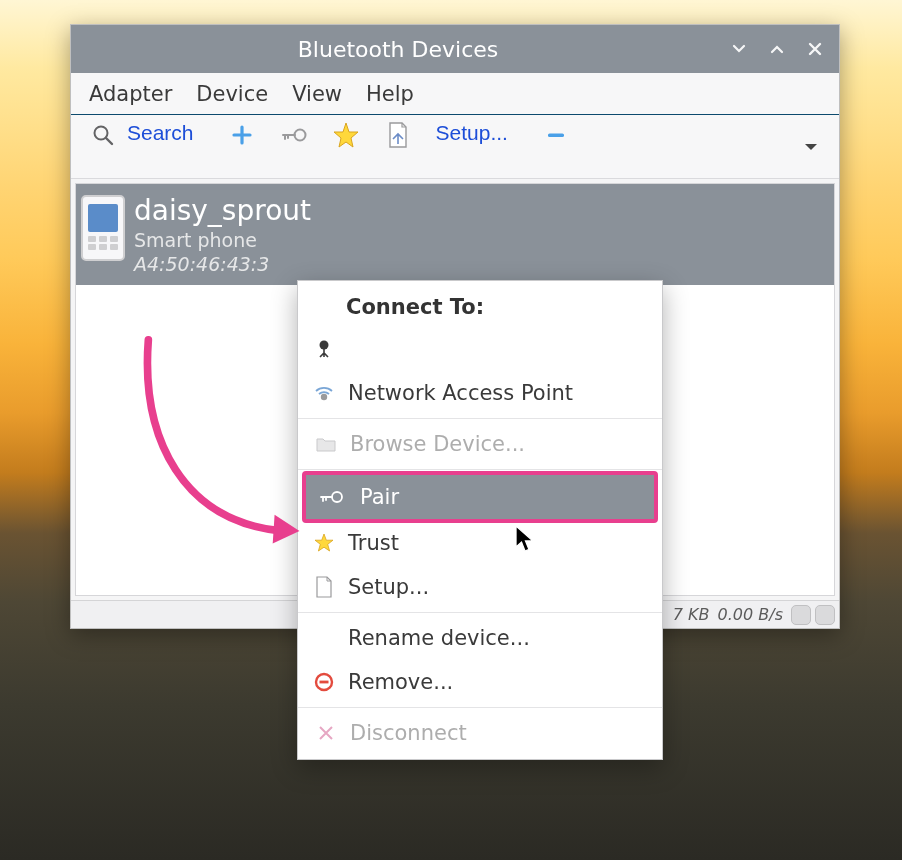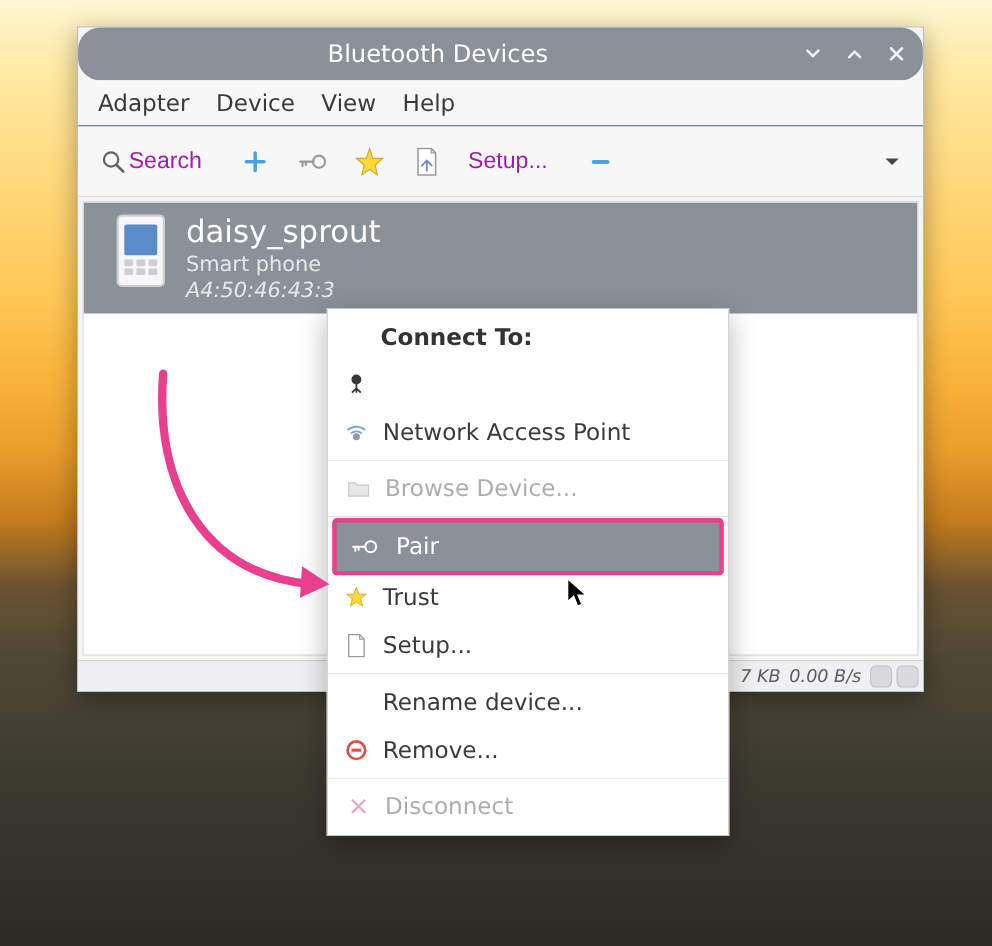--- a/index.html
+++ b/index.html
@@ -28,21 +28,20 @@
   }
   .titlebar {
     height: 48px;
     background: #8a9199;
     color: #fff;
     display: flex;
     align-items: center;
     padding: 0 10px;
     font-size: 22px;
     font-weight: 500;
-    border-radius: 20px;
   }
   .titlebar .title-text { flex: 1; text-align: center; }
   .titlebar .win-icon {
     width: 28px; height: 28px;
     display: flex; align-items: center; justify-content: center;
     font-weight: bold; margin-left: 10px; cursor: pointer;
     opacity: 0.92;
   }
   .menubar {
     height: 42px;
@@ -67,46 +66,47 @@
     border-bottom: 1px solid #dadadd;
   }
   .tb-button {
     height: 52px;
     padding: 0 10px;
     margin: 0 2px;
     background: transparent;
     border: none;
     border-radius: 4px;
     display: flex;
-    align-items: center;
+    align-items: flex-start;
+    gap: 10px;
     font-size: 21px;
-    color: #a21caf;
+    color: #1d4ed8;
     cursor: pointer;
   }
   .tb-sep { width: 10px; }
   .tb-button .icon-slot {
     width: 28px; height: 28px;
     display:flex; align-items:center; justify-content:center;
   }
   .tb-caret { margin-left: auto; padding-right: 14px;}
   .tb-caret svg { display:block; }
 
   .content {
     flex: 1;
     background: #ffffff;
     margin: 4px;
     border: 1px solid #d6d6d9;
     overflow: hidden;
     position: relative;
   }
   .device-row {
     background: #8a9199;
-    padding: 10px 25px;
-    display: flex;
-    gap: 14px;
+    padding: 10px 0;
+    display: flex;
+    gap: 4px;
     color: #fff;
   }
   .device-icon {
     width: 54px; height: 70px;
   }
   .device-lines .name { font-size: 28px; font-weight: 400; }
   .device-lines .type { font-size: 19px; margin-top: 2px; color: #e6e7e8; }
   .device-lines .mac  { font-size: 19px; font-style: italic; color: #e6e7e8; margin-top: 2px;}
 
   .statusbar {

